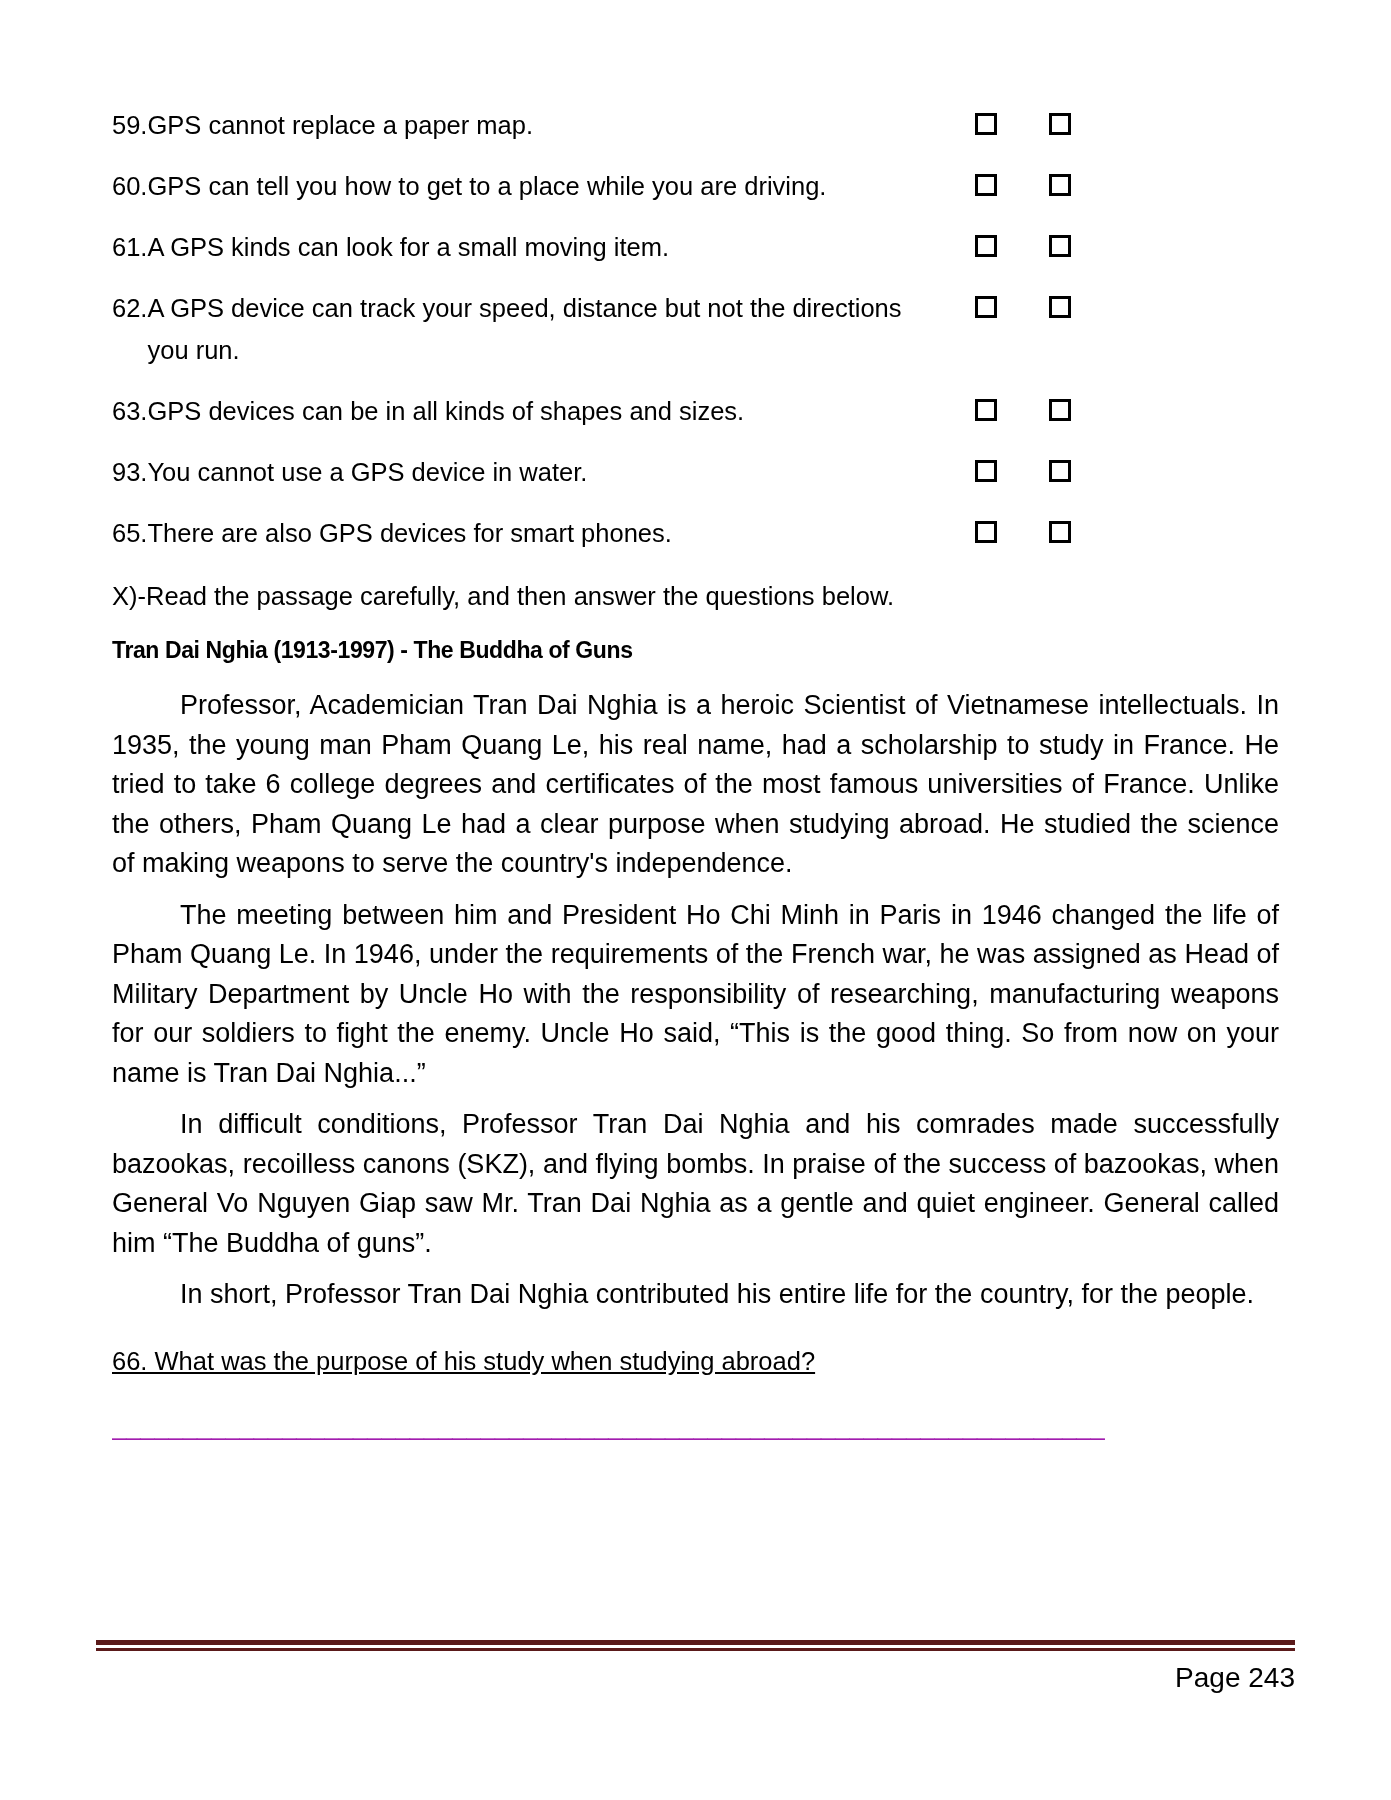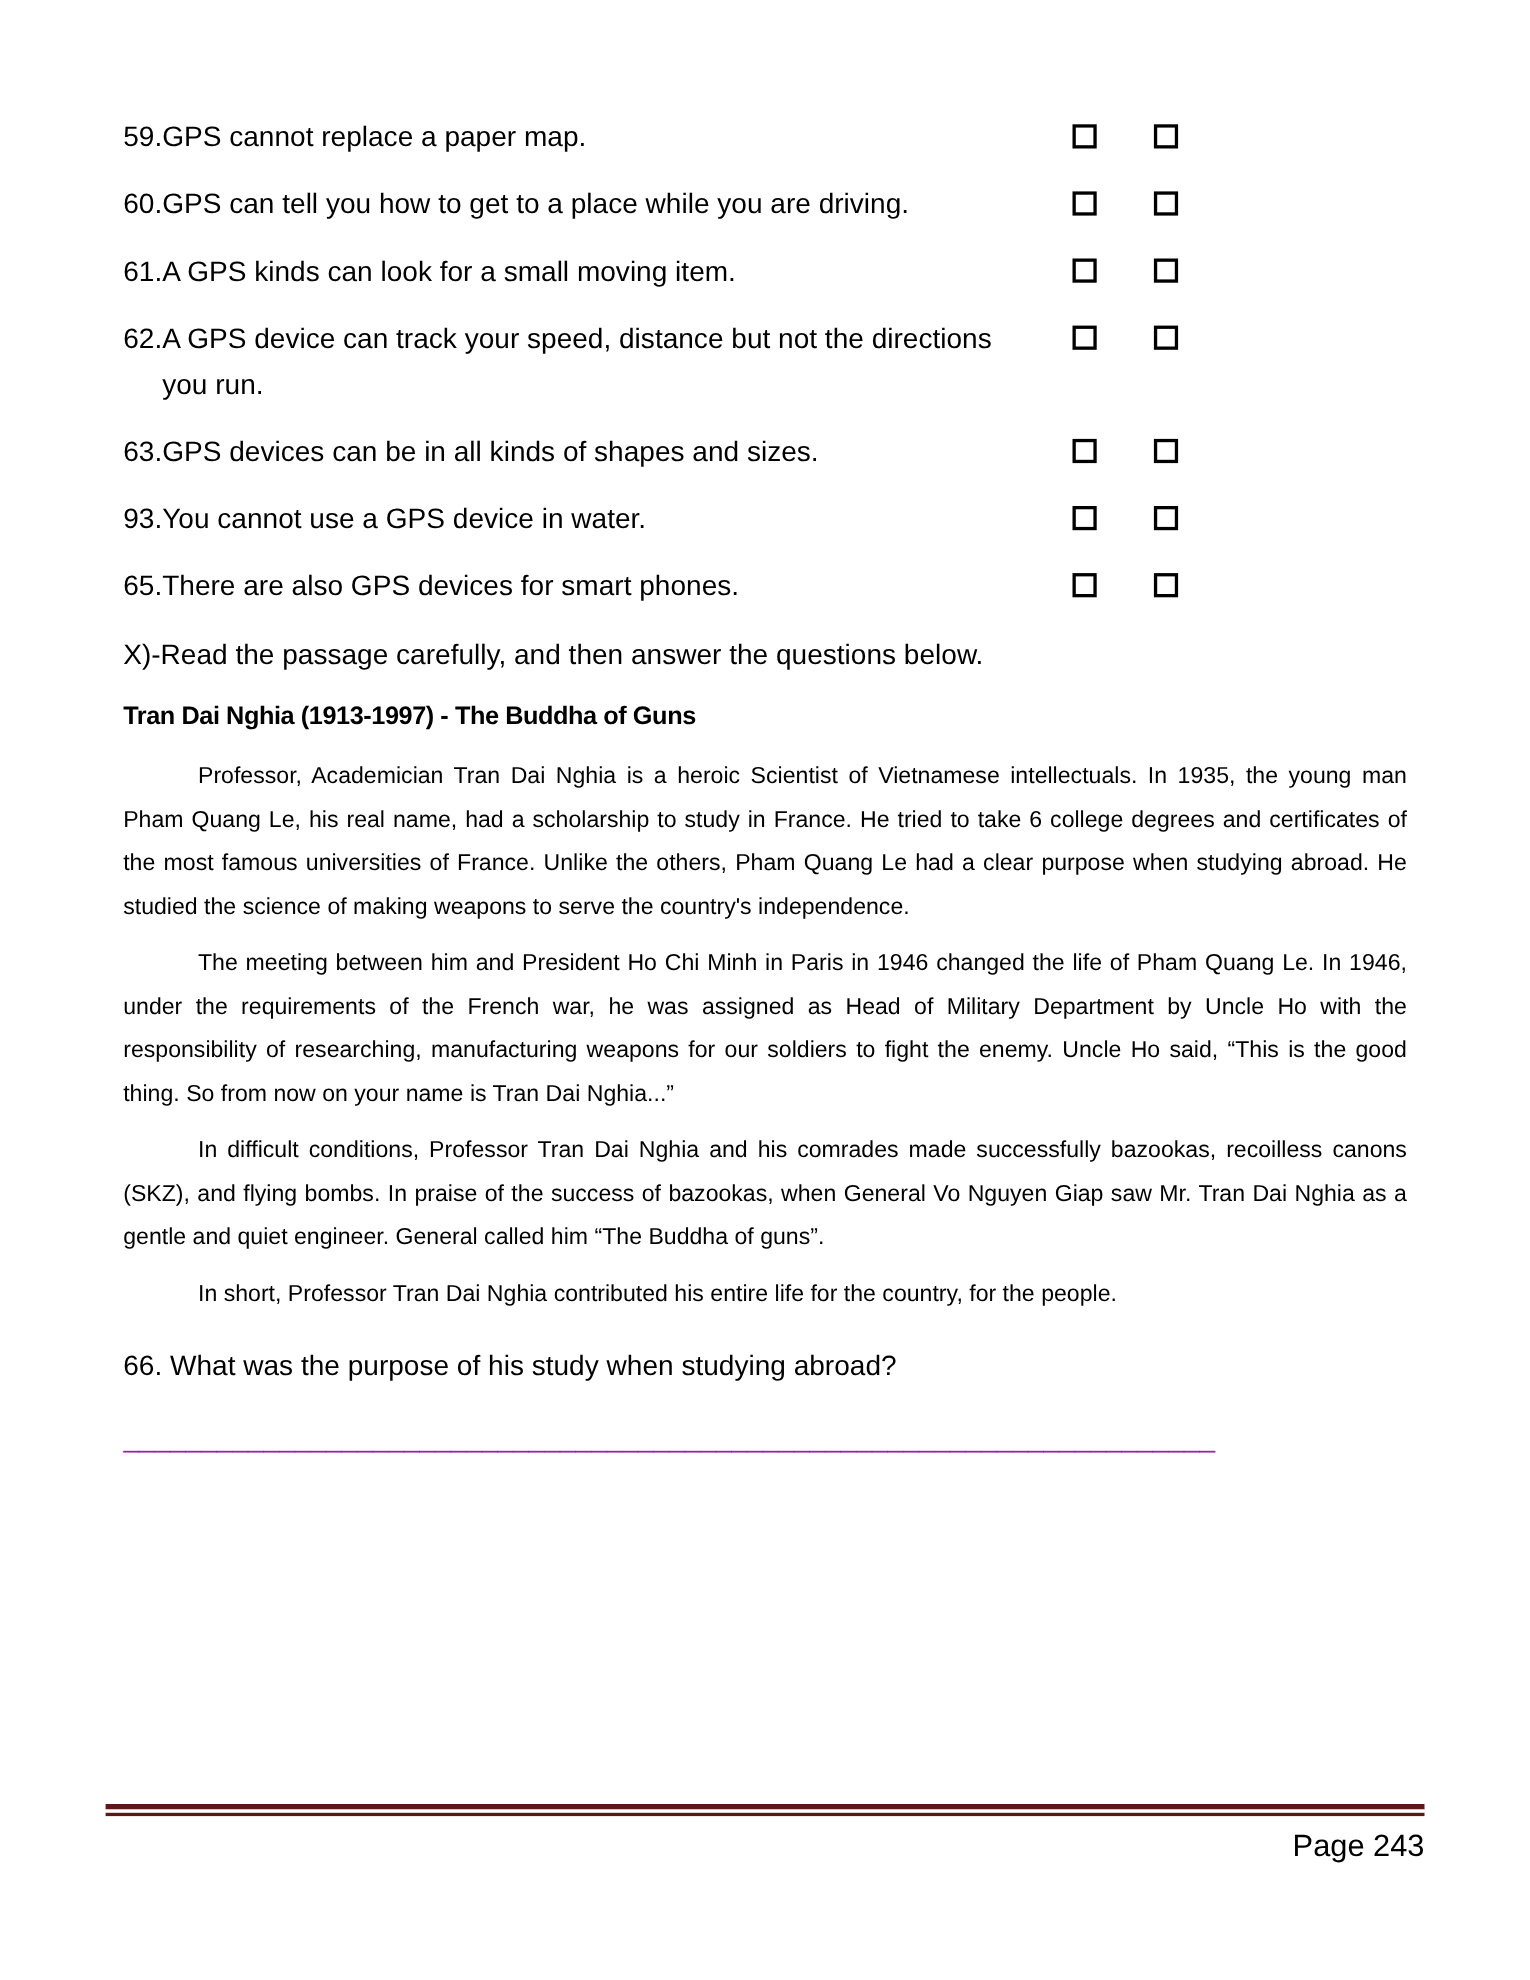--- a/index.html
+++ b/index.html
@@ -81,35 +81,36 @@
     font-weight: bold;
     line-height: 40px;
     letter-spacing: -0.4px;
     margin-top: 14px;
     margin-bottom: 16px;
     padding-right: 40px;
   }
 
   
   .para {
-    font-size: 21px;
+    font-size: 27px;
     line-height: 39.5px;
     text-align: justify;
     text-justify: inter-word;
     margin: 0 0 12px 0;
     text-indent: 68px;
     padding-right: 0px;
   }
 
   
   .question {
     font-size: 25.5px;
     line-height: 40px;
     margin-top: 26px;
     text-indent: 0;
+    text-decoration: underline;
   }
 
   
   .answer-line {
     margin-top: 30px;
     font-size: 25.5px;
     line-height: 30px;
     letter-spacing: 0px;
     white-space: nowrap;
     overflow: hidden;

